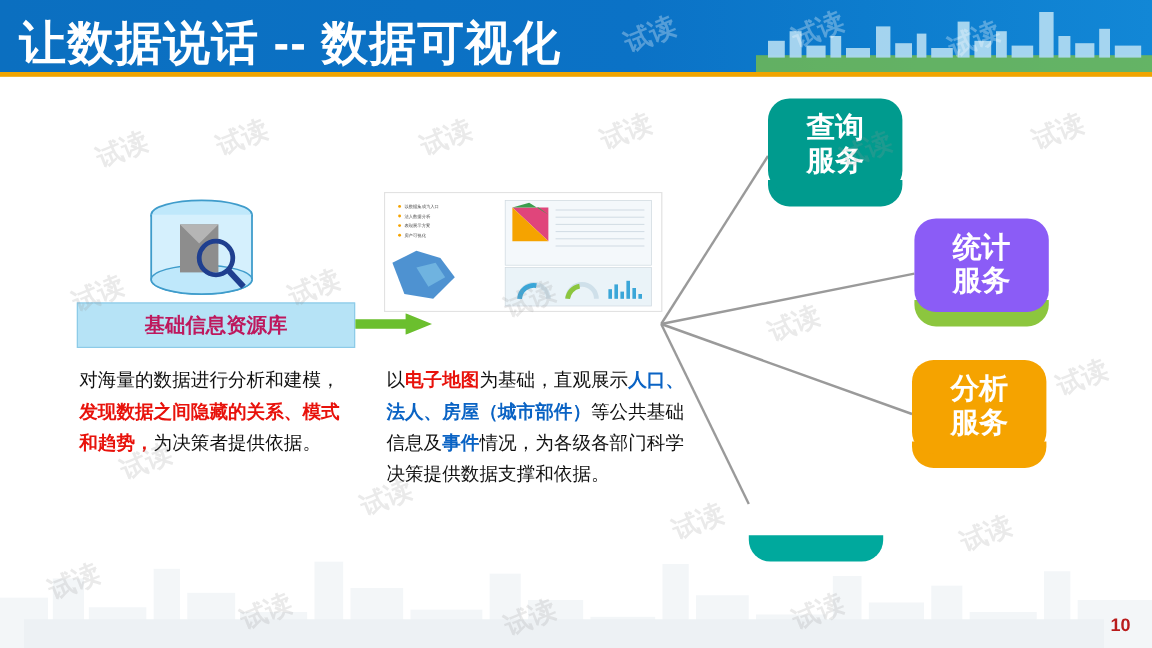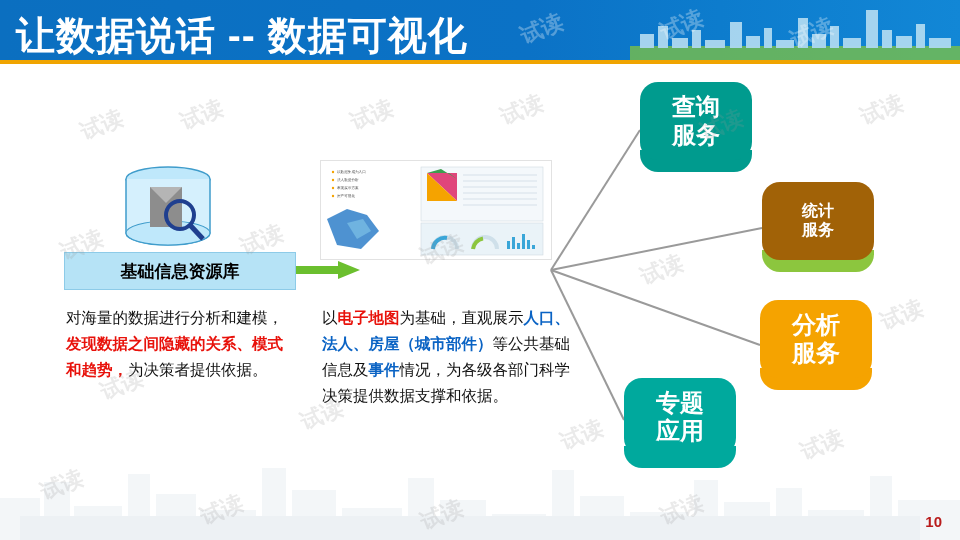--- a/index.html
+++ b/index.html
@@ -35,21 +35,21 @@
   .page-num{
     position:absolute;right:18px;bottom:10px;color:#b91c1c;font-weight:bold;font-size:15px;
   }
 
   
   .db-icon{position:absolute;left:108px;top:163px;width:120px;height:92px;}
   .box-blue{
     position:absolute;left:64px;top:252px;width:230px;height:36px;
     background:#b6e3f6;border:1px solid #8dcbe8;
     display:flex;align-items:center;justify-content:center;
-    font-size:17px;color:#000000;font-weight:bold;
+    font-size:17px;color:#be185d;font-weight:bold;
   }
   .arrow-green{
     position:absolute;left:296px;top:261px;width:64px;height:18px;
   }
   .box-white{
     position:absolute;left:324px;top:252px;width:226px;height:36px;
     background:#ffffff;border:1px solid #bfbfbf;
     display:flex;align-items:center;justify-content:center;
     font-size:17px;color:#111;font-weight:bold;
   }
@@ -68,21 +68,21 @@
   
   .card{
     position:absolute;border-radius:18px;
     display:flex;align-items:center;justify-content:center;
     text-align:center;font-weight:bold;color:#ffffff;
     line-height:1.18;
   }
   .card .lbl{display:block;}
   .card-1{left:640px;top:82px;width:112px;height:78px;background:#009b8e;font-size:24px;}
   .card-1b{left:640px;top:150px;width:112px;height:22px;background:#009b8e;border-radius:0 0 18px 18px;}
-  .card-2{left:762px;top:182px;width:112px;height:78px;background:#a16207;font-size:16px;}
+  .card-2{left:762px;top:182px;width:112px;height:78px;background:#8b5cf6;font-size:24px;}
   .card-2b{left:762px;top:250px;width:112px;height:22px;background:#8cc63e;border-radius:0 0 18px 18px;}
   .card-3{left:760px;top:300px;width:112px;height:78px;background:#f5a300;font-size:24px;align-items:center;}
   .card-3b{left:760px;top:368px;width:112px;height:22px;background:#f5a300;border-radius:0 0 18px 18px;}
   .card-4{left:624px;top:378px;width:112px;height:78px;background:#00a99d;font-size:24px;}
   .card-4b{left:624px;top:446px;width:112px;height:22px;background:#00a99d;border-radius:0 0 18px 18px;}
 
   .connectors{position:absolute;left:0;top:0;width:960px;height:540px;pointer-events:none;}
 
   
   .wm{
@@ -250,26 +250,20 @@
 
   <div class="card card-3b"></div>
   <div class="card card-3">
     <div>
       <span class="lbl">分析</span>
       <span class="lbl">服务</span>
     </div>
   </div>
 
   <div class="card card-4b"></div>
-  <div class="card card-4">
-    <div>
-      <span class="lbl">专题</span>
-      <span class="lbl">应用</span>
-    </div>
-  </div>
 
   <div class="page-num">10</div>
 
   <div class="wm" style="left:80px;top:110px;">试读</div>
   <div class="wm" style="left:180px;top:100px;">试读</div>
   <div class="wm" style="left:350px;top:100px;">试读</div>
   <div class="wm" style="left:500px;top:95px;">试读</div>
   <div class="wm" style="left:700px;top:110px;">试读</div>
   <div class="wm" style="left:860px;top:95px;">试读</div>
   <div class="wm" style="left:60px;top:230px;">试读</div>

